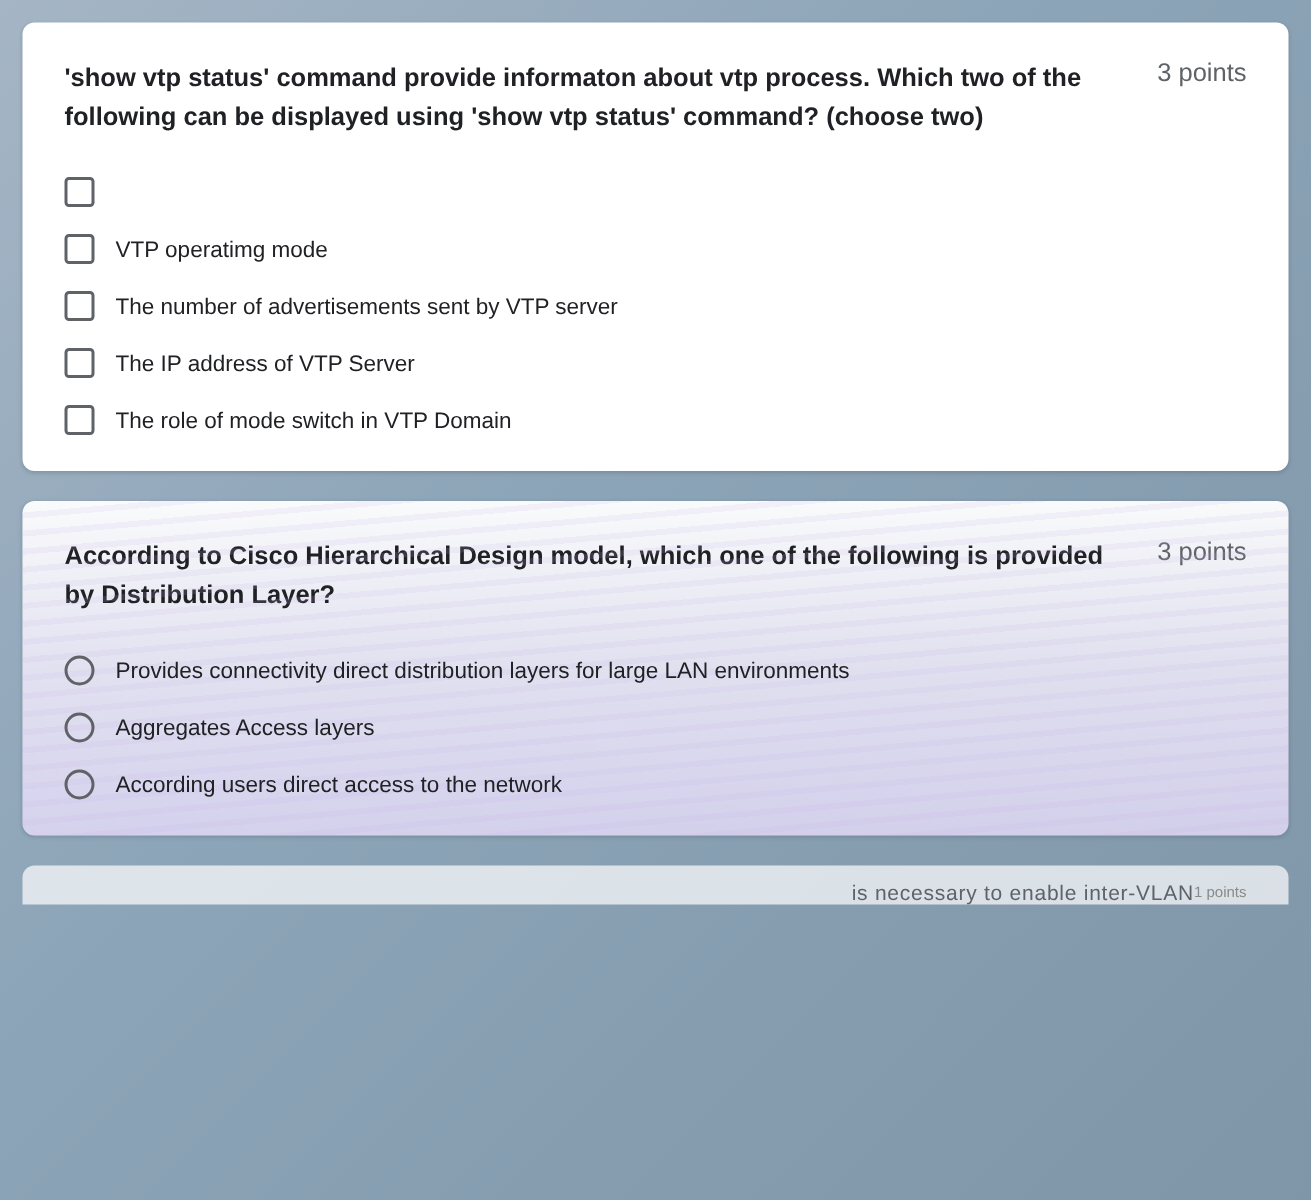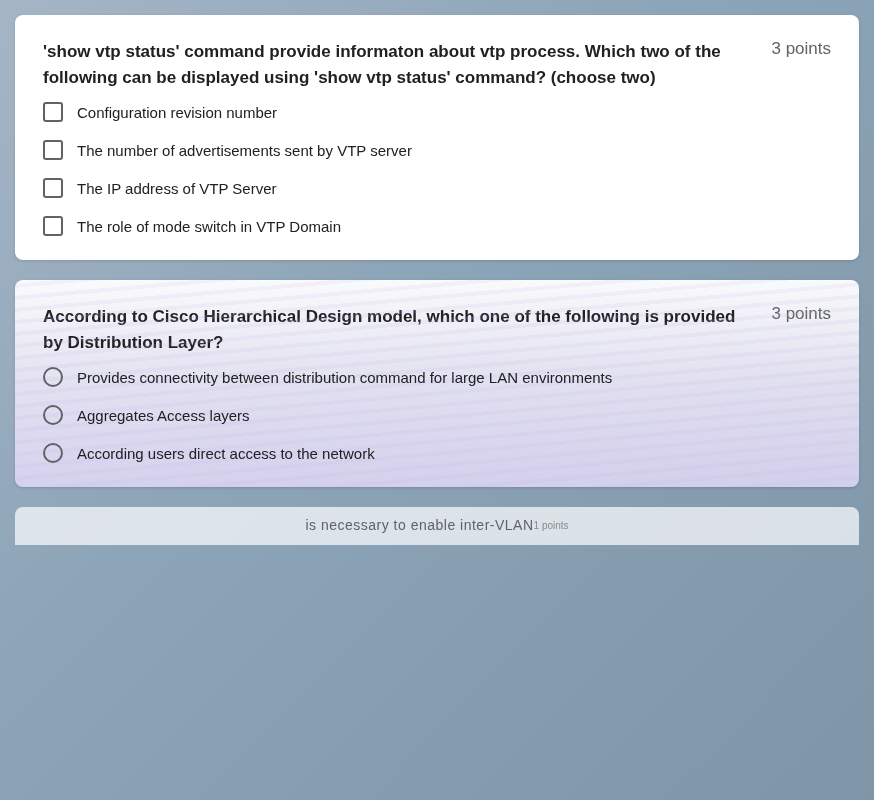--- a/index.html
+++ b/index.html
@@ -37,21 +37,21 @@
         transparent 8px,
         rgba(200,180,230,0.15) 8px,
         rgba(200,180,230,0.15) 12px
       );
       pointer-events: none;
     }
     .question-header {
       display: flex;
       justify-content: space-between;
       align-items: flex-start;
-      margin-bottom: 12px;
+      margin-bottom: 28px;
     }
     .question-text {
       font-size: 17px;
       color: #202124;
       font-weight: 600;
       flex: 1;
       padding-right: 12px;
       line-height: 1.5;
     }
     .points-label {
@@ -89,24 +89,24 @@
       background: transparent;
     }
     .option-label {
       font-size: 15px;
       color: #202124;
       font-weight: 500;
     }
     .partial-card {
       background: rgba(255,255,255,0.7);
       border-radius: 8px 8px 0 0;
-      padding: 10px 28px 12px;
+      padding: 10px 28px 0;
       margin-top: 4px;
       display: flex;
-      justify-content: center;
+      justify-content: flex-end;
       align-items: center;
     }
     .partial-text {
       font-size: 14px;
       color: #5f6368;
       letter-spacing: 0.5px;
     }
     .partial-points {
       font-size: 10px;
       color: #8a8a8a;
@@ -116,21 +116,24 @@
 <body>
 
 <div class="question-card">
   <div class="question-header">
     <div class="question-text">'show vtp status' command provide informaton about vtp process. Which two of the following can be displayed using 'show vtp status' command? (choose two)</div>
     <div class="points-label">3 points</div>
   </div>
   <div class="options-list">
     <div class="option-row">
       <div class="checkbox-box"></div>
-      <div class="option-label">Configuration revision number</div>
+    </div>
+    <div class="option-row">
+      <div class="checkbox-box"></div>
+      <div class="option-label">VTP operatimg mode</div>
     </div>
     <div class="option-row">
       <div class="checkbox-box"></div>
       <div class="option-label">The number of advertisements sent by VTP server</div>
     </div>
     <div class="option-row">
       <div class="checkbox-box"></div>
       <div class="option-label">The IP address of VTP Server</div>
     </div>
     <div class="option-row">
@@ -141,21 +144,21 @@
 </div>
 
 <div class="question-card second">
   <div class="question-header">
     <div class="question-text">According to Cisco Hierarchical Design model, which one of the following is provided by Distribution Layer?</div>
     <div class="points-label">3 points</div>
   </div>
   <div class="options-list">
     <div class="option-row">
       <div class="radio-box"></div>
-      <div class="option-label">Provides connectivity between distribution command for large LAN environments</div>
+      <div class="option-label">Provides connectivity direct distribution layers for large LAN environments</div>
     </div>
     <div class="option-row">
       <div class="radio-box"></div>
       <div class="option-label">Aggregates Access layers</div>
     </div>
     <div class="option-row">
       <div class="radio-box"></div>
       <div class="option-label">According users direct access to the network</div>
     </div>
   </div>

